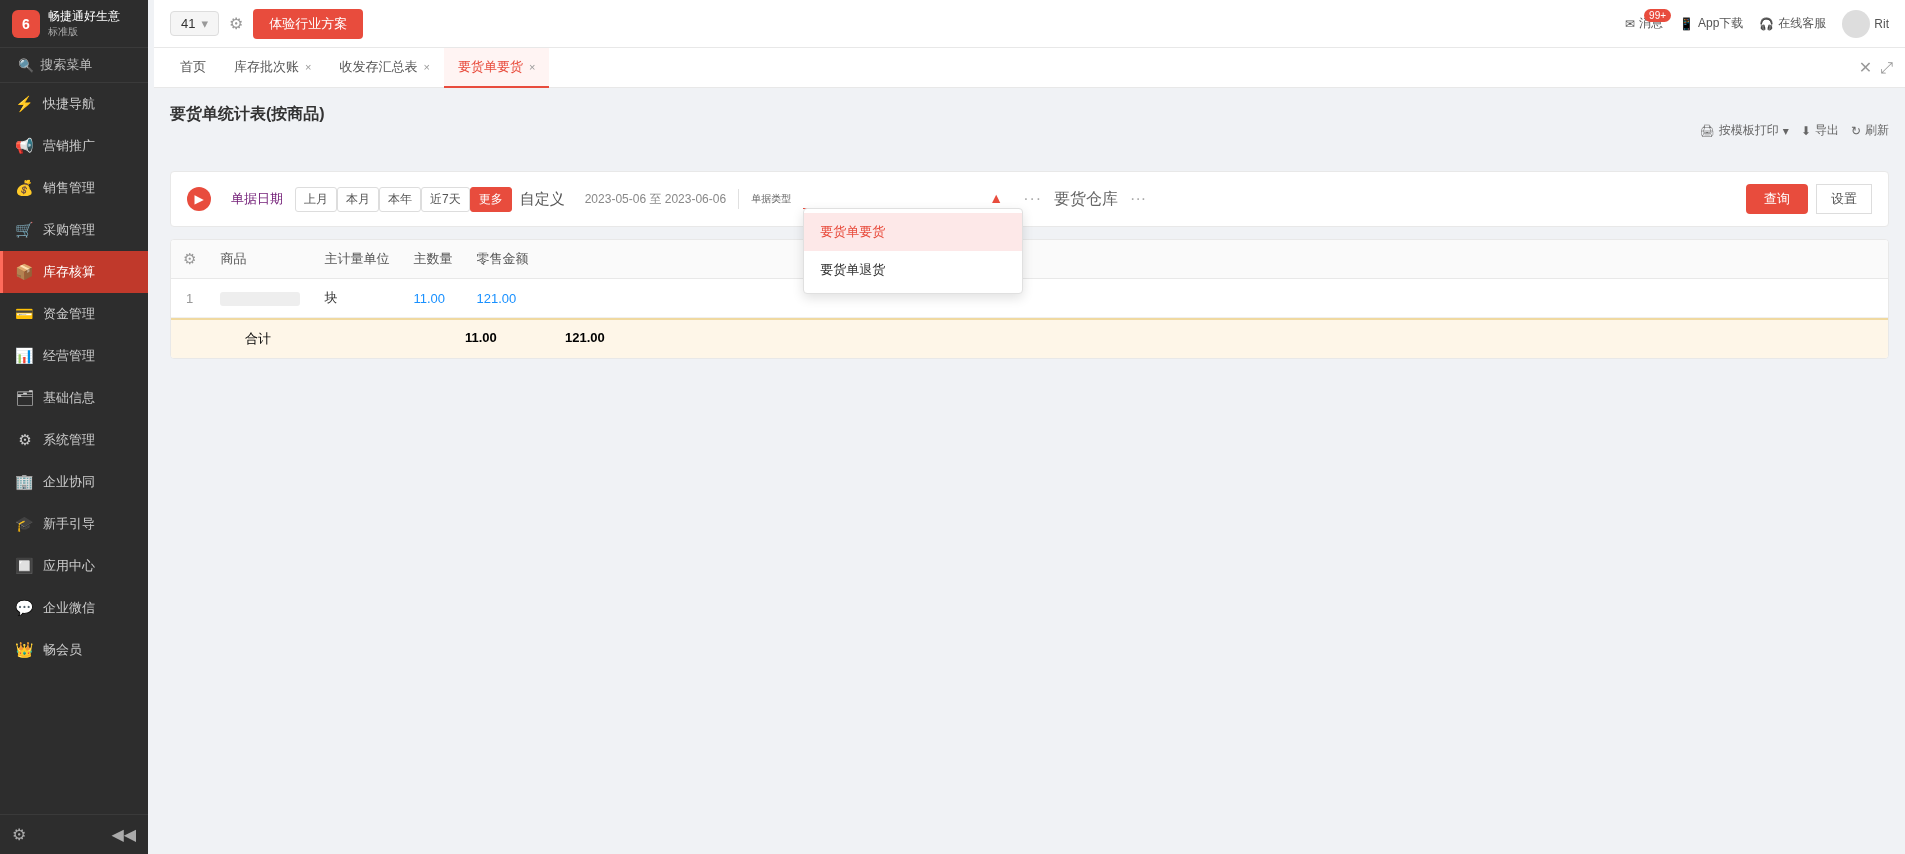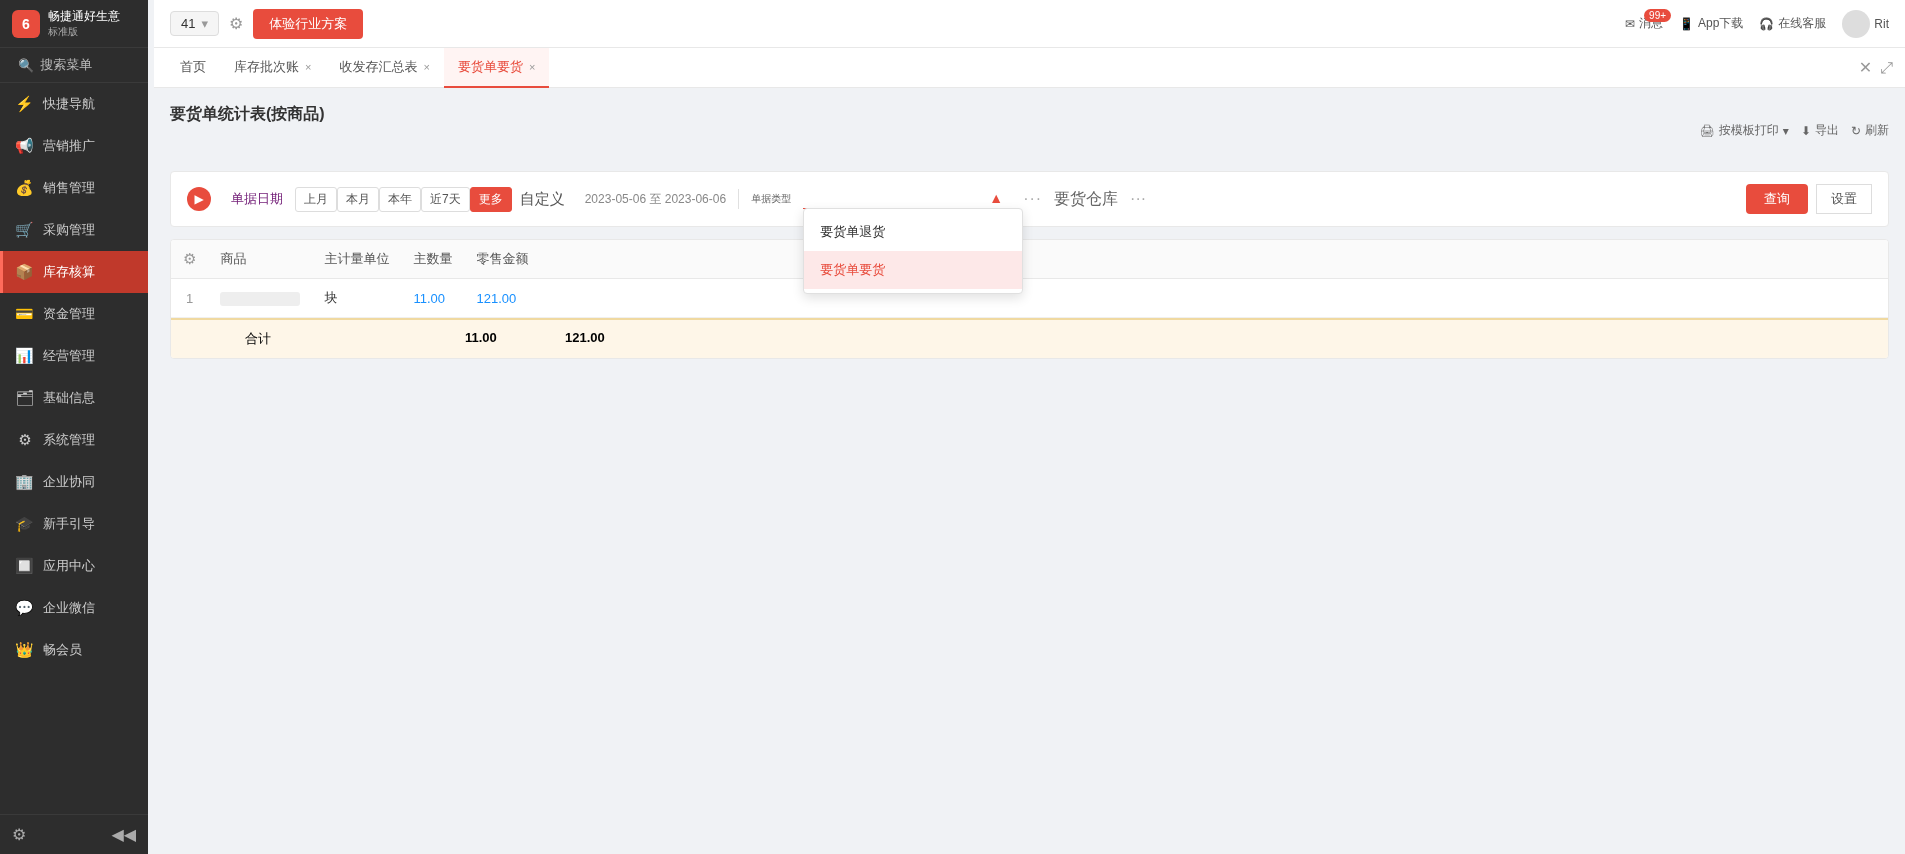--- a/index.html
+++ b/index.html
@@ -509,22 +509,22 @@
         <span class="date-range">2023-05-06 至 2023-06-06</span>
 
         <div class="filter-divider"></div>
 
         <span class="filter-type-label">单据类型</span>
         <div class="filter-type-select" id="type-select-container" style="position:relative;">
           <input class="filter-type-input" type="text" value="" placeholder="" id="type-input" style="">
           <span class="filter-type-arrow" id="type-arrow">▲</span>
 
           <div class="type-dropdown" id="type-dropdown">
+            <div class="dropdown-item selected">要货单要货</div>
             <div class="dropdown-item">要货单退货</div>
-            <div class="dropdown-item selected">要货单要货</div>
           </div>
         </div>
         <span class="filter-more-dots">···</span>
 
         <span class="filter-warehouse-label">要货仓库</span>
         <span class="filter-warehouse-dots">···</span>
 
         <div class="filter-actions">
           <button class="btn-query">查询</button>
           <button class="btn-settings">设置</button>

